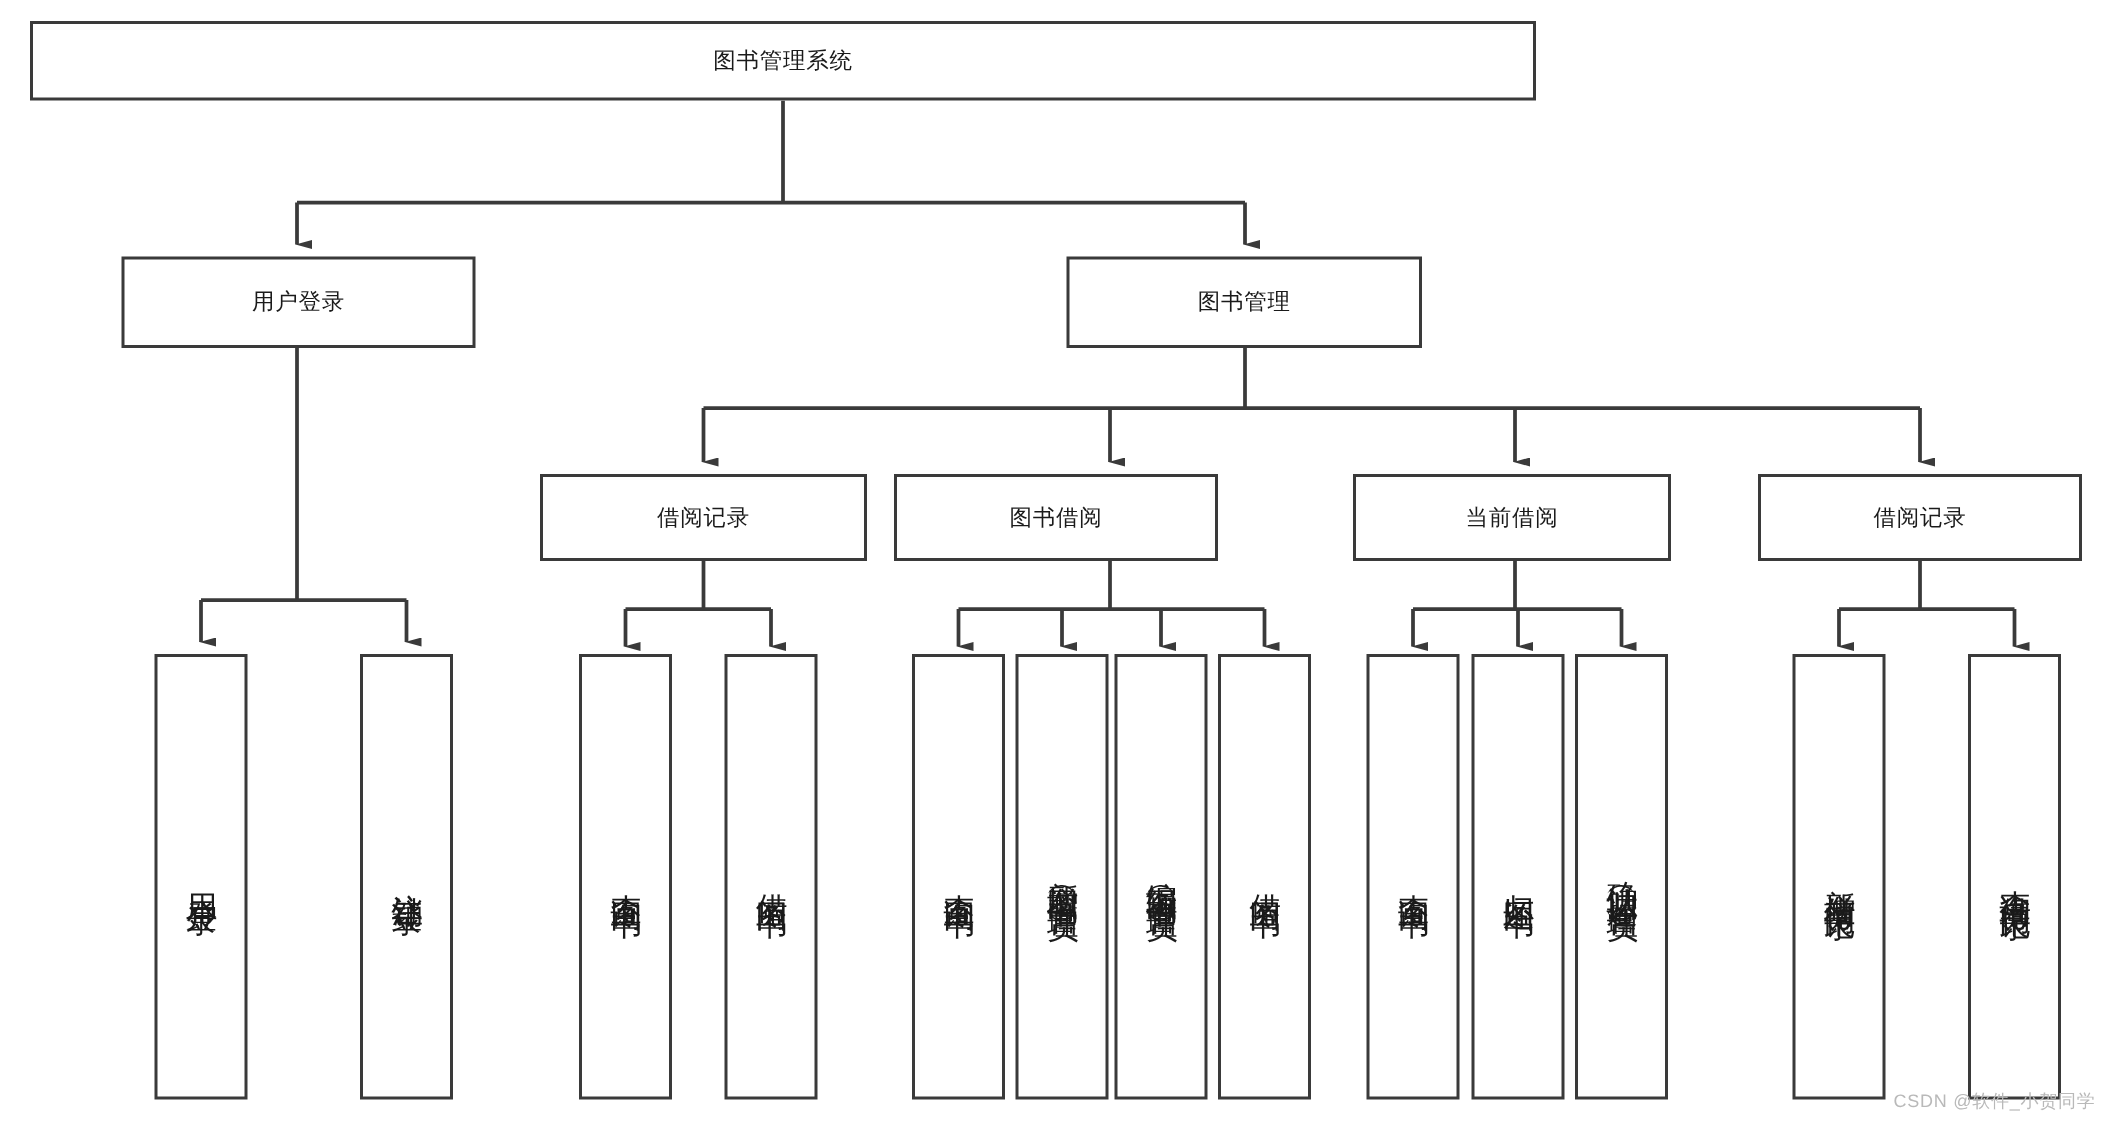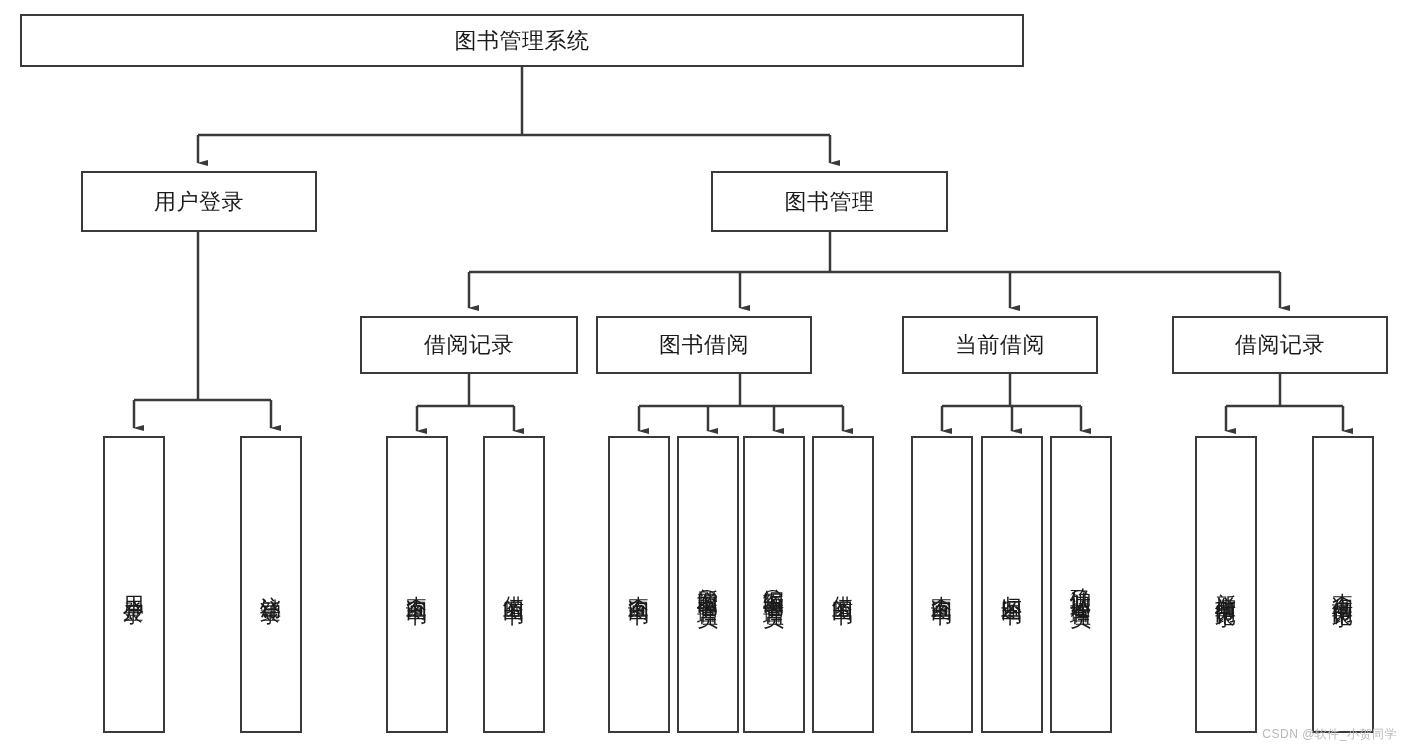--- a/index.html
+++ b/index.html
@@ -29,21 +29,21 @@
     position: absolute;
     box-sizing: border-box;
     border: 2px solid #3a3a3a;
     background: #ffffff;
     display: flex;
     align-items: center;
     justify-content: center;
     color: #1a1a1a;
   }
   .node.horiz {
-    font-size: 22px;
+    font-size: 15px;
     letter-spacing: 0.5px;
   }
   .node.vert {
     writing-mode: vertical-rl;
     text-orientation: upright;
     font-size: 21px;
     letter-spacing: 3px;
     line-height: 1;
     padding: 4px 0;
   }
@@ -129,21 +129,21 @@
   <div class="node horiz" style="left:711px; top:171px; width:237px; height:61px;text-align:center;">
     <span class="label">图书管理</span>
   </div>
 
   <div class="node horiz" style="left:360px; top:316px; width:218px; height:58px;">
     <span class="label">借阅记录</span>
   </div>
   <div class="node horiz" style="left:596px; top:316px; width:216px; height:58px;">
     <span class="label">图书借阅</span>
   </div>
-  <div class="node horiz" style="left:902px; top:316px; width:196px; height:58px;">
+  <div class="node horiz" style="left:902px; top:316px; width:212px; height:58px;">
     <span class="label">当前借阅</span>
   </div>
   <div class="node horiz" style="left:1172px; top:316px; width:216px; height:58px;text-align:center;">
     <span class="label">借阅记录</span>
   </div>
 
   <div class="node vert" style="left:103px; top:436px; width:62px; height:297px;">
     <span class="label">用户登录</span>
   </div>
   <div class="node vert" style="left:240px; top:436px; width:62px; height:297px;">

